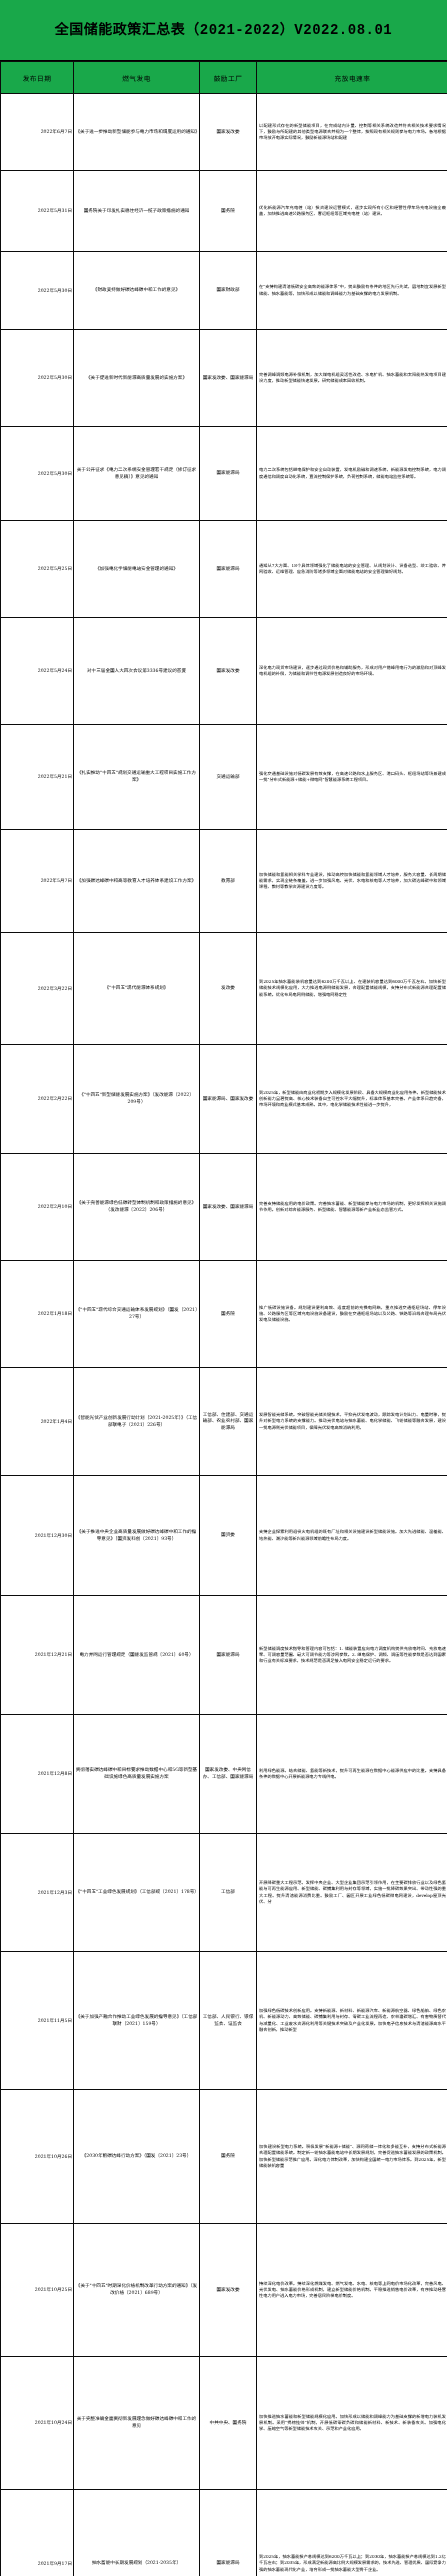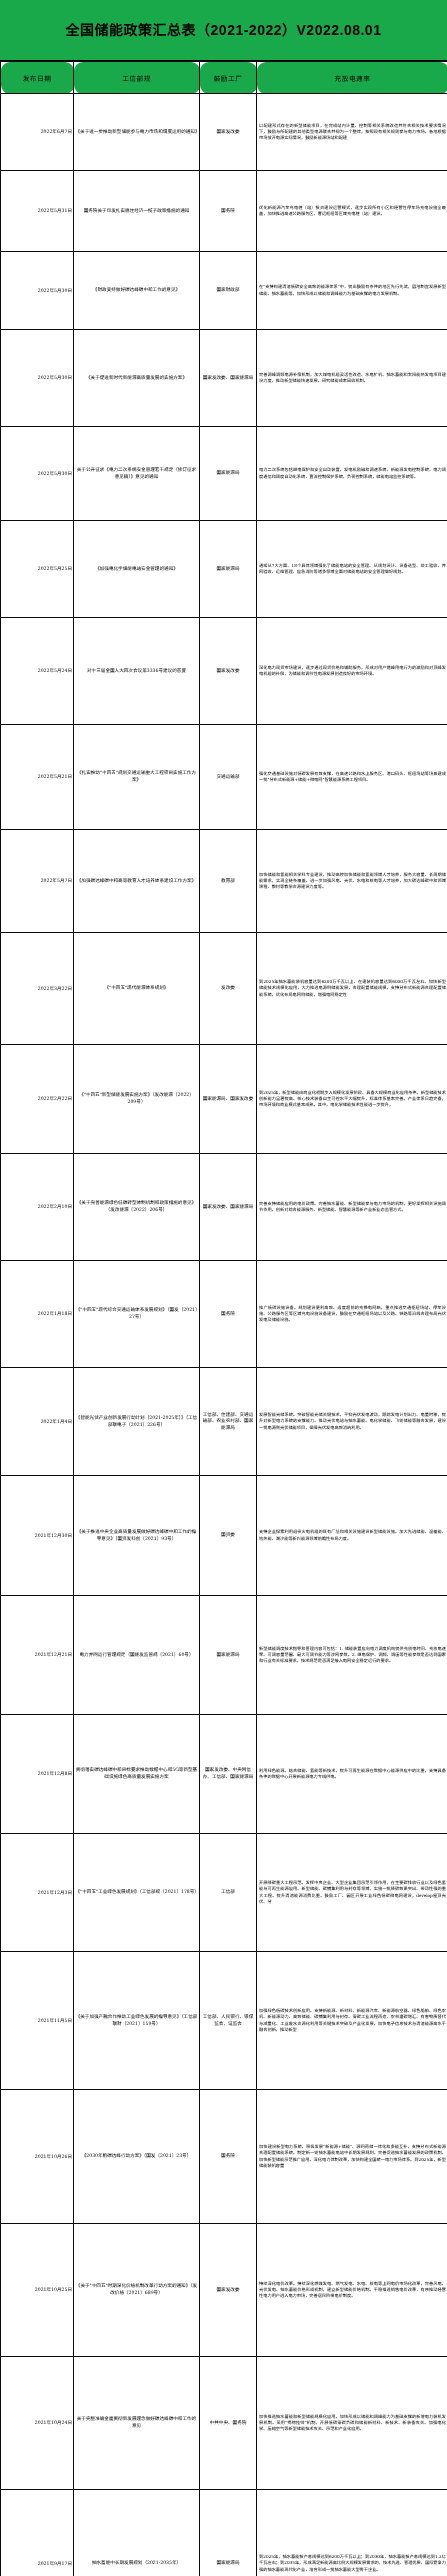--- a/index.html
+++ b/index.html
@@ -17,21 +17,21 @@
   .title-banner{
     background:#19a84a;
     height:61px;
     display:flex;
     align-items:center;
     justify-content:center;
     box-sizing:border-box;
     border-bottom:1px solid #000;
   }
   .title-text{
-    font-family:Liberation Sans, sans-serif;
+    font-family:Liberation Mono, monospace;
     font-size:14px;
     font-weight:700;
     color:#000;
     letter-spacing:0.5px;
     text-align:center;
     line-height:1.2;
     white-space:nowrap;
   }
   
   table.policy{
@@ -53,21 +53,20 @@
   }
   thead th{
     background:#19a84a;
     height:32px;
     font-family:"DejaVu Serif","Liberation Serif",serif;
     font-size:6.7px;
     font-weight:400;
     color:#000;
     text-align:center;
     letter-spacing:0.5px;
-    border-radius:9px;
   }
   td{
     font-family:"DejaVu Serif","Liberation Serif",serif;
     color:#000;
     padding:1px 1.5px;
   }
   td.date{
     font-size:4.6px;
     text-align:right;
     line-height:1.25;
@@ -105,21 +104,21 @@
   <table class="policy">
     <colgroup>
       <col class="c-date">
         <col class="c-doc">
         <col class="c-org">
         <col class="c-content">
     </colgroup>
     <thead>
       <tr>
         <th>发布日期</th>
-        <th>工信部规</th>
+        <th>燃气发电</th>
         <th>鼓励工厂</th>
         <th>充放电速率</th>
       </tr>
     </thead>
     <tbody id="policy-body">
         <tr style="height: 77px;">
           <td class="date">2022年6月7日</td>
           <td class="doc">《关于进一步推动新型储能参与电力市场和调度运用的通知》</td>
           <td class="org">国家发改委</td>
           <td class="content">以配建形式存在的新型储能项目，在完成站内计量、控制等相关系统改造并符合相关技术要求情况下，鼓励与所配建的其他类型电源联合并视为一个整体，按照现有相关规则参与电力市场。各地根据市场放开电源实际情况，鼓励新能源场站和配建</td>

